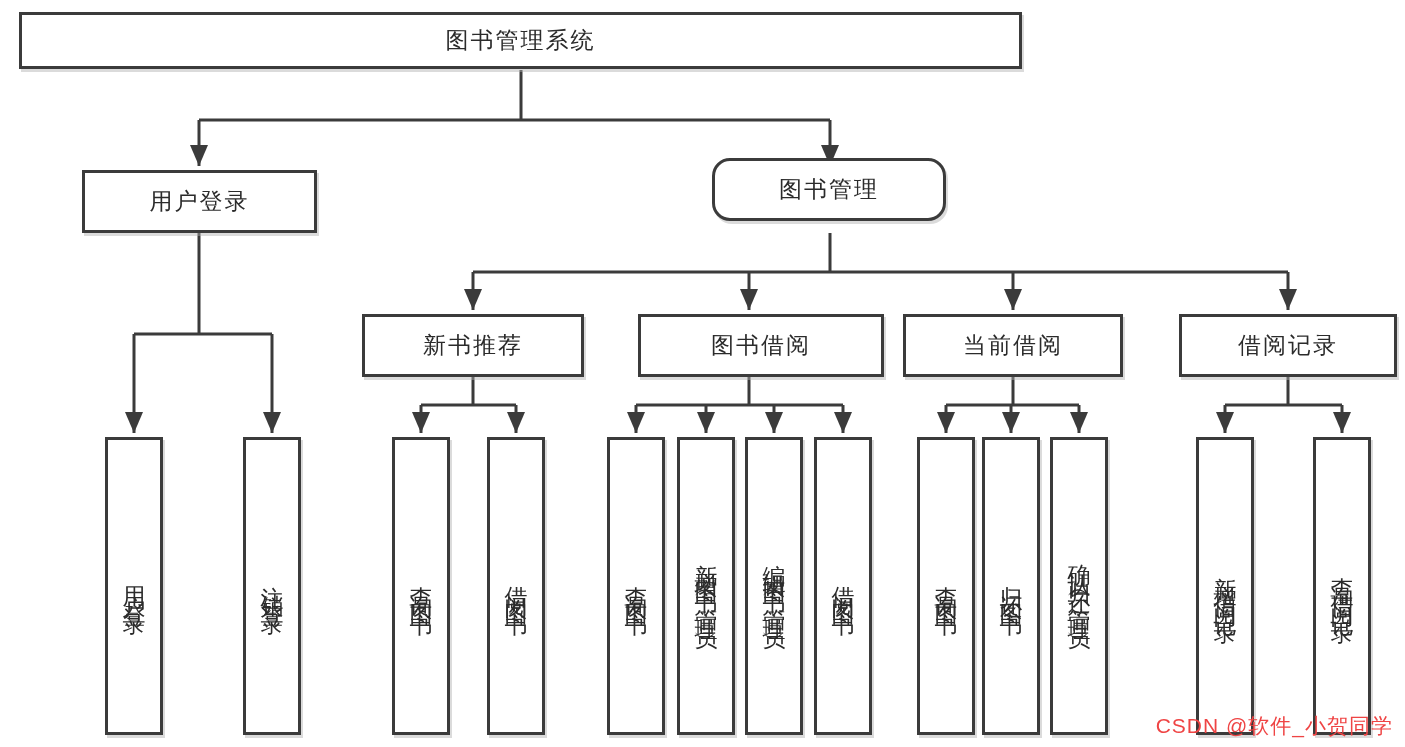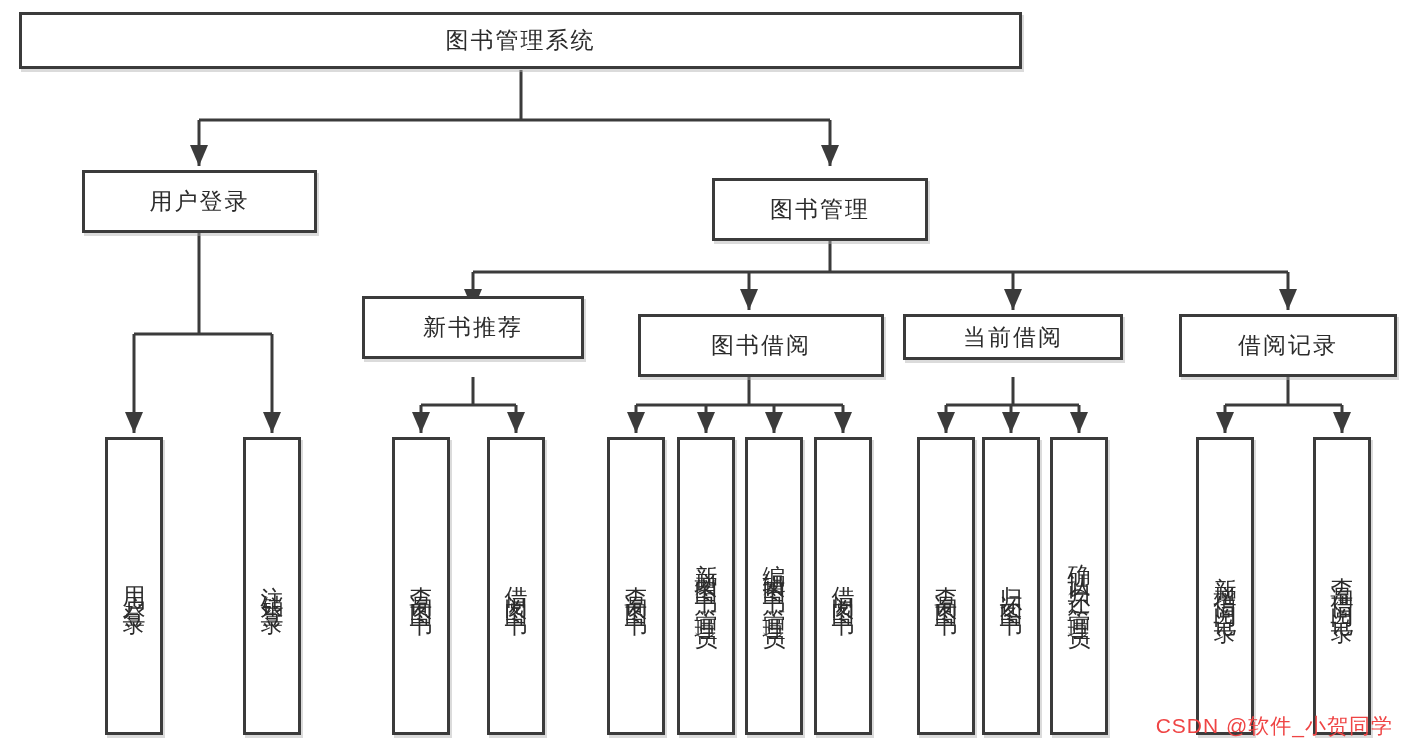--- a/index.html
+++ b/index.html
@@ -41,24 +41,24 @@
   .box.leaf span {
     writing-mode: vertical-rl;
     text-orientation: mixed;
     font-size: 23px;
     letter-spacing: 9px;
     line-height: 1;
   }
   
   #n-root   { left: 19px;   top: 12px;  width: 1003px; height: 57px; }
   #n-login  { left: 82px;   top: 170px; width: 235px;  height: 63px; }
-  #n-mgmt   { left: 712px;  top: 178px; width: 216px;  height: 63px; }
-  #n-new    { left: 362px;  top: 296px; width: 222px;  height: 63px; }
+  #n-mgmt   { left: 712px;  top: 158px; width: 234px;  height: 63px; border-radius: 18px; }
+  #n-new    { left: 362px;  top: 314px; width: 222px;  height: 63px; }
   #n-borrow { left: 638px;  top: 314px; width: 246px;  height: 63px; }
-  #n-cur    { left: 903px;  top: 314px; width: 220px;  height: 46px; }
+  #n-cur    { left: 903px;  top: 314px; width: 220px;  height: 63px; }
   #n-rec    { left: 1179px; top: 314px; width: 218px;  height: 63px; }
   .leaf     { top: 437px; width: 58px; height: 298px; }
   #lf-0  { left: 105px; }
   #lf-1  { left: 243px; }
   #lf-2  { left: 392px; }
   #lf-3  { left: 487px; }
   #lf-4  { left: 607px; }
   #lf-5  { left: 677px; }
   #lf-6  { left: 745px; }
   #lf-7  { left: 814px; }

